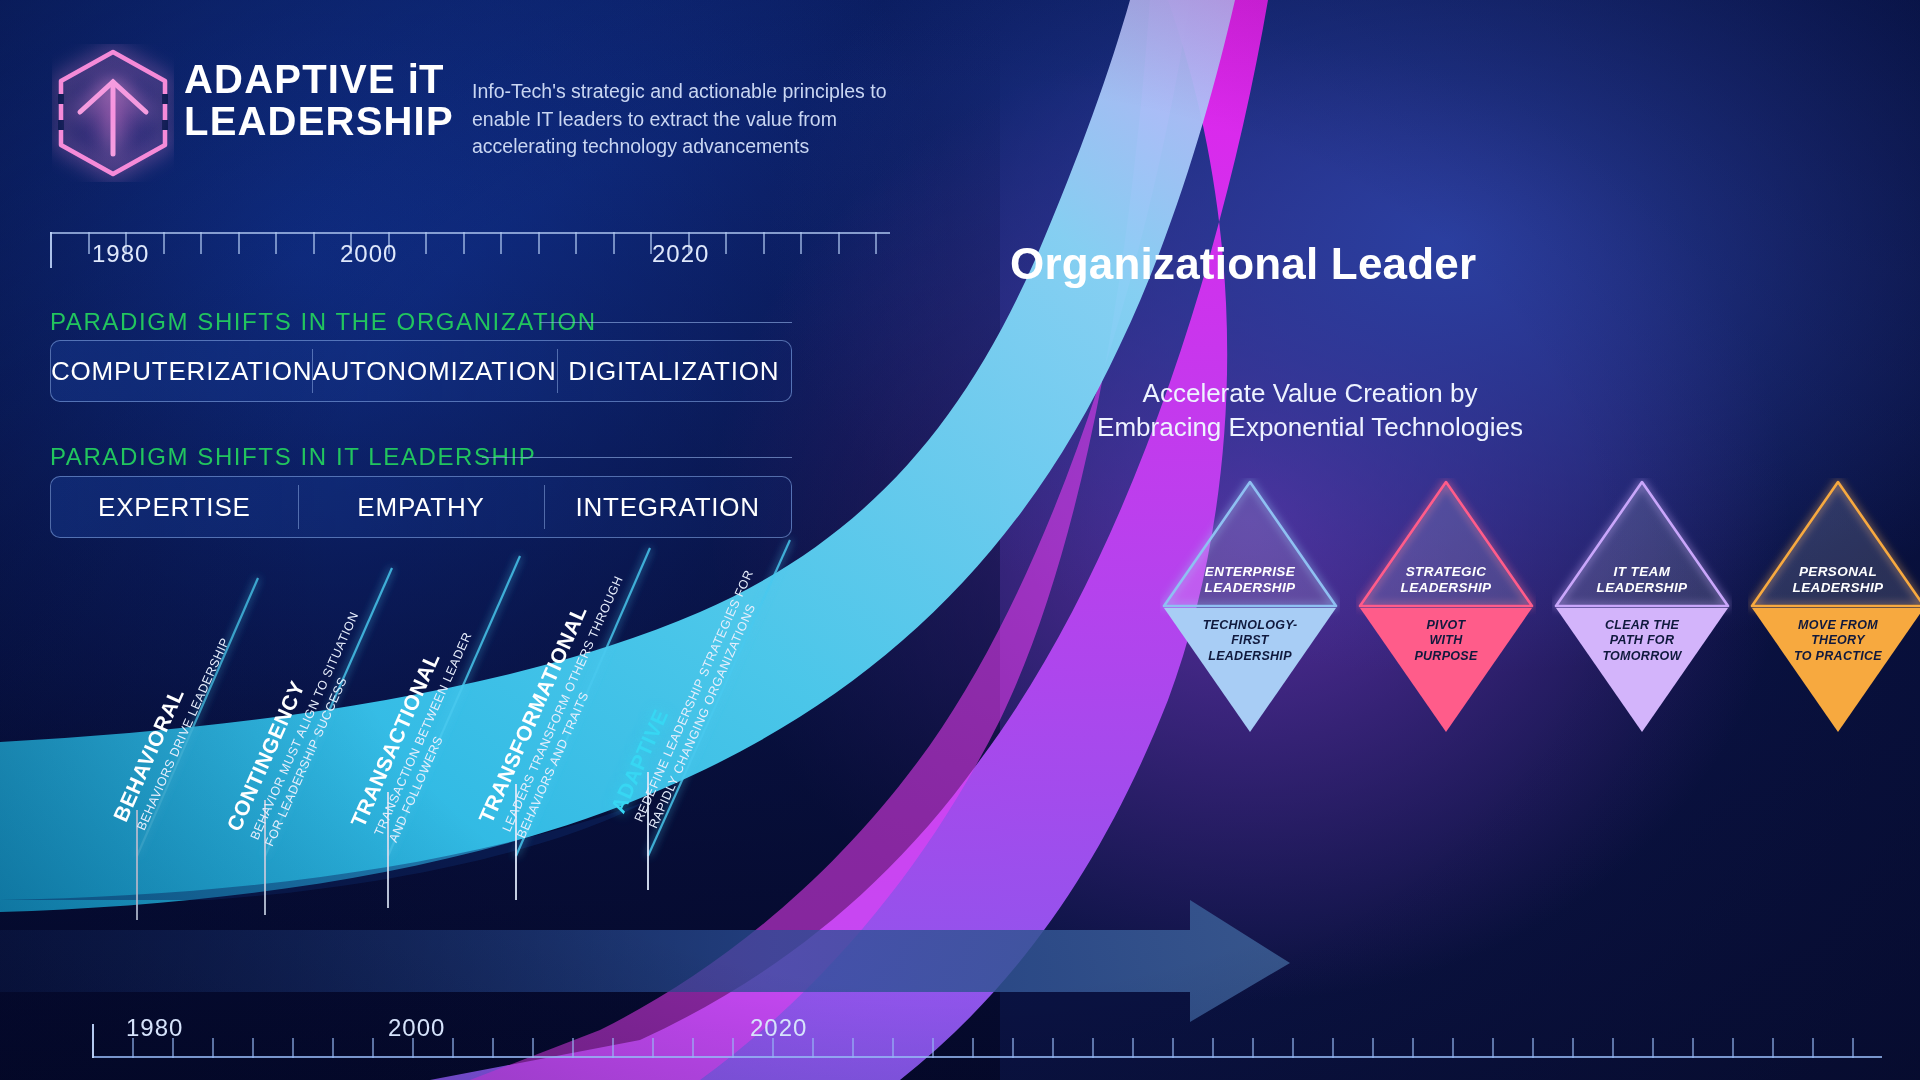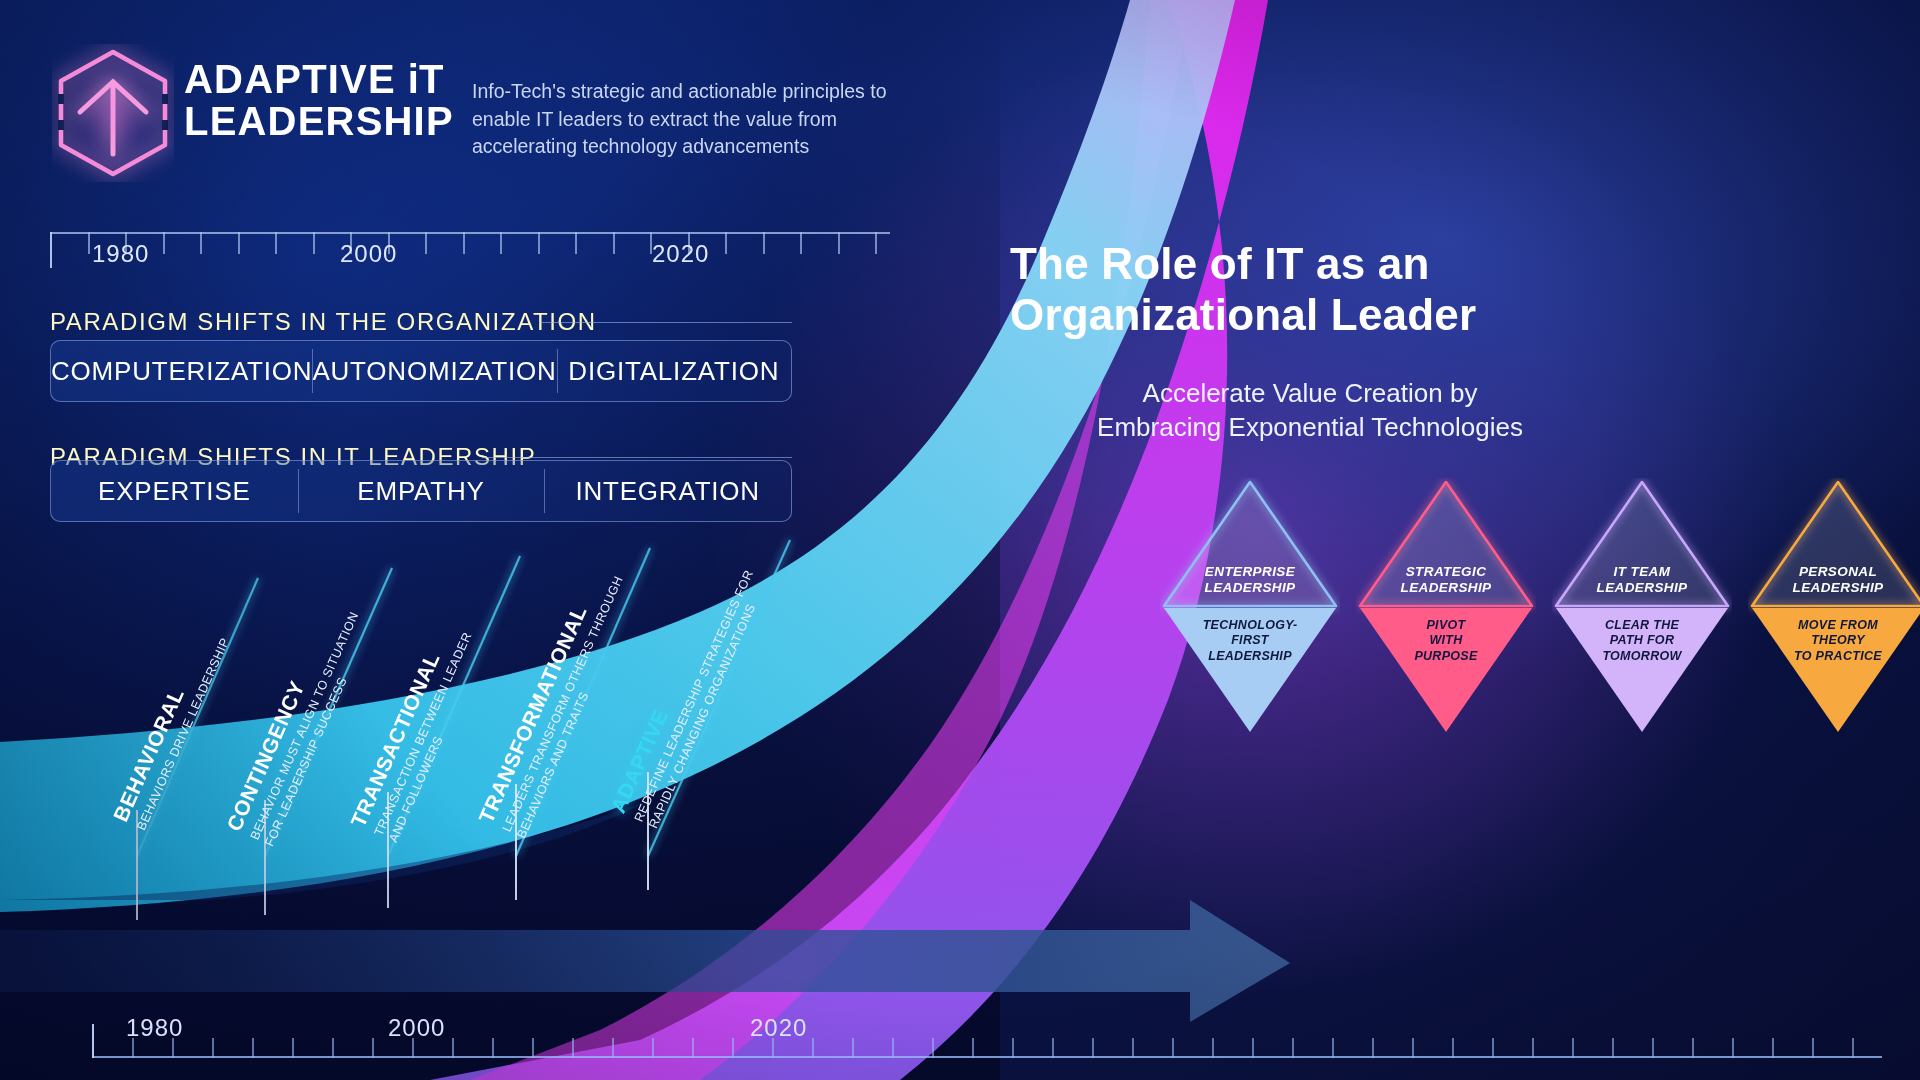--- a/index.html
+++ b/index.html
@@ -53,21 +53,21 @@
   
   .tl-top{ position:absolute; left:50px; top:232px; width:840px; height:46px; }
   .tl-top .axis{ position:absolute; left:0; top:0; width:100%; height:2px; background:rgba(174,198,240,.75); }
   .tick{ position:absolute; top:0; width:2px; background:rgba(174,198,240,.65); }
   .tl-label{
     position:absolute; color:#dfe8fb; font-size:24px; letter-spacing:1px; font-weight:400;
   }
 
   
   .para-head{
-    position:absolute; color:#fef9c3; font-size:24px; letter-spacing:1.6px; font-weight:400; white-space:nowrap;
+    position:absolute; color:#22c55e; font-size:24px; letter-spacing:1.6px; font-weight:400; white-space:nowrap;
   }
   .para-head-rule{
     position:absolute; height:1px; background:rgba(150,180,235,.6);
   }
   .para-box{
     position:absolute; border:1px solid rgba(140,175,235,.55); border-radius:10px;
     display:flex; align-items:center;
     background:linear-gradient(90deg, rgba(24,60,150,.45), rgba(20,45,125,.18));
   }
   .para-cell{
@@ -255,21 +255,21 @@
   <div class="para-head" style="left:50px; top:308px;">PARADIGM SHIFTS IN THE ORGANIZATION</div>
   <div class="para-head-rule" style="left:540px; top:322px; width:252px;"></div>
   <div class="para-box org" style="left:50px; top:340px; width:742px; height:62px;">
     <div class="para-cell">COMPUTERIZATION</div>
     <div class="para-cell">AUTONOMIZATION</div>
     <div class="para-cell">DIGITALIZATION</div>
   </div>
 
   <div class="para-head" style="left:50px; top:443px;">PARADIGM SHIFTS IN IT LEADERSHIP</div>
   <div class="para-head-rule" style="left:482px; top:457px; width:310px;"></div>
-  <div class="para-box lead" style="left:50px; top:460px; width:742px; height:62px;">
+  <div class="para-box lead" style="left:50px; top:476px; width:742px; height:62px;">
     <div class="para-cell">EXPERTISE</div>
     <div class="para-cell">EMPATHY</div>
     <div class="para-cell">INTEGRATION</div>
   </div>
 
   <div class="diag" style="left:148px; top:790px; transform:rotate(-66deg);">
     <div class="title">BEHAVIORAL</div>
     <div class="sub">BEHAVIORS DRIVE LEADERSHIP</div>
   </div>
   <div class="diag" style="left:276px; top:790px; transform:rotate(-66deg);">
@@ -295,21 +295,20 @@
   </div>
   <div class="diag" style="left:660px; top:772px; transform:rotate(-66deg);">
     <div class="title accent">ADAPTIVE</div>
     <div class="sub">
         <div>REDEFINE LEADERSHIP STRATEGIES FOR</div>
         <div>RAPIDLY CHANGING ORGANIZATIONS</div>
       </div>
   </div>
 
   <div class="right-title">
-    <div>The Role of IT as an</div>
     <div>Organizational Leader</div>
   </div>
   <div class="right-sub">
     <div>Accelerate Value Creation by</div>
     <div>Embracing Exponential Technologies</div>
   </div>
 
   <div id="diamond-row">
       <div class="dia" style="left: 1160px; top: 478px;">
         <svg width="180" height="258" viewBox="0 0 180 258" style="position: absolute; left: 0px; top: 0px;">

